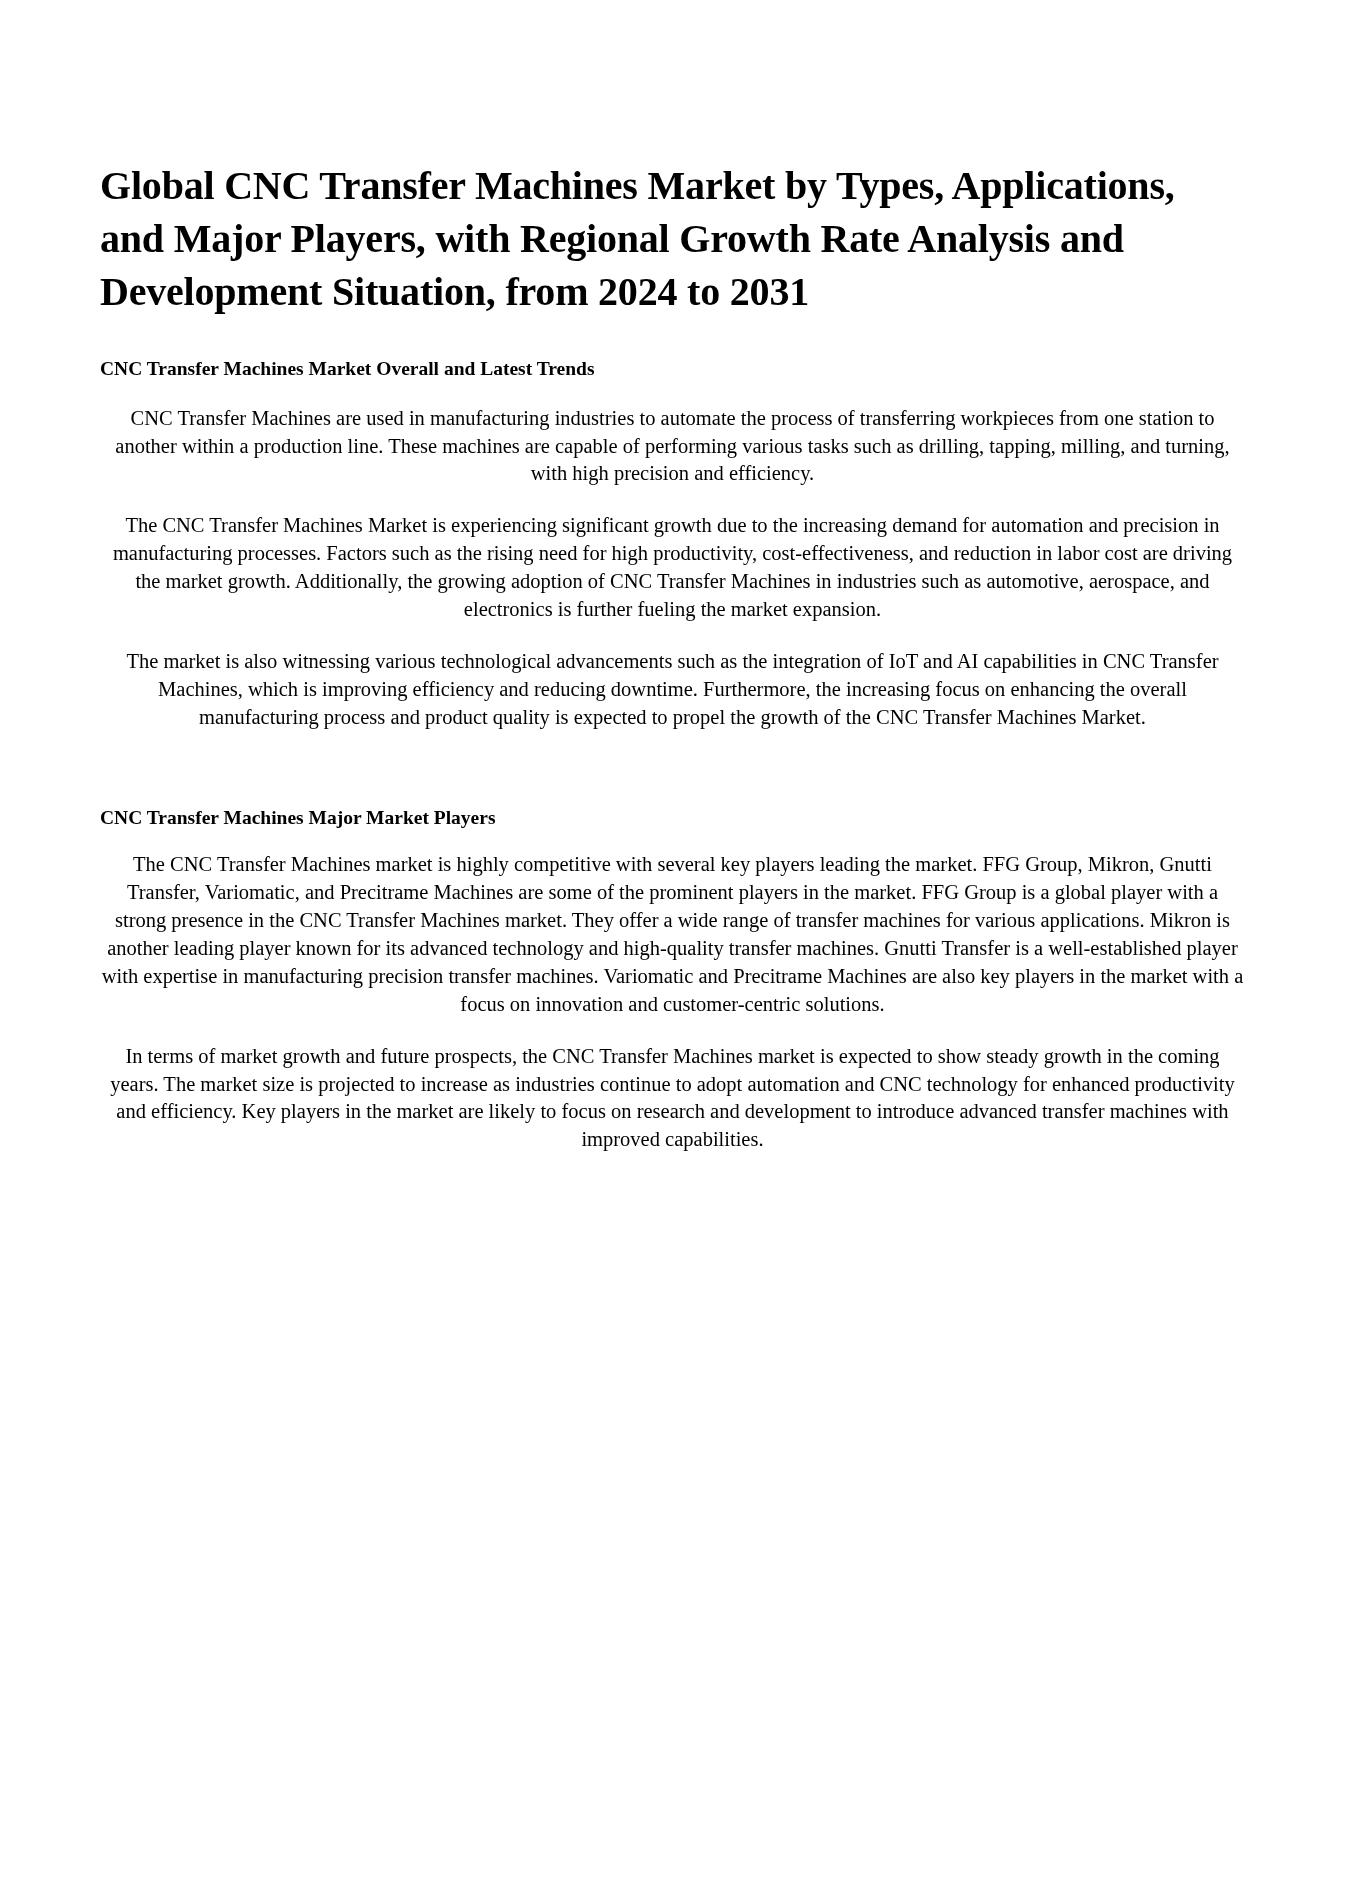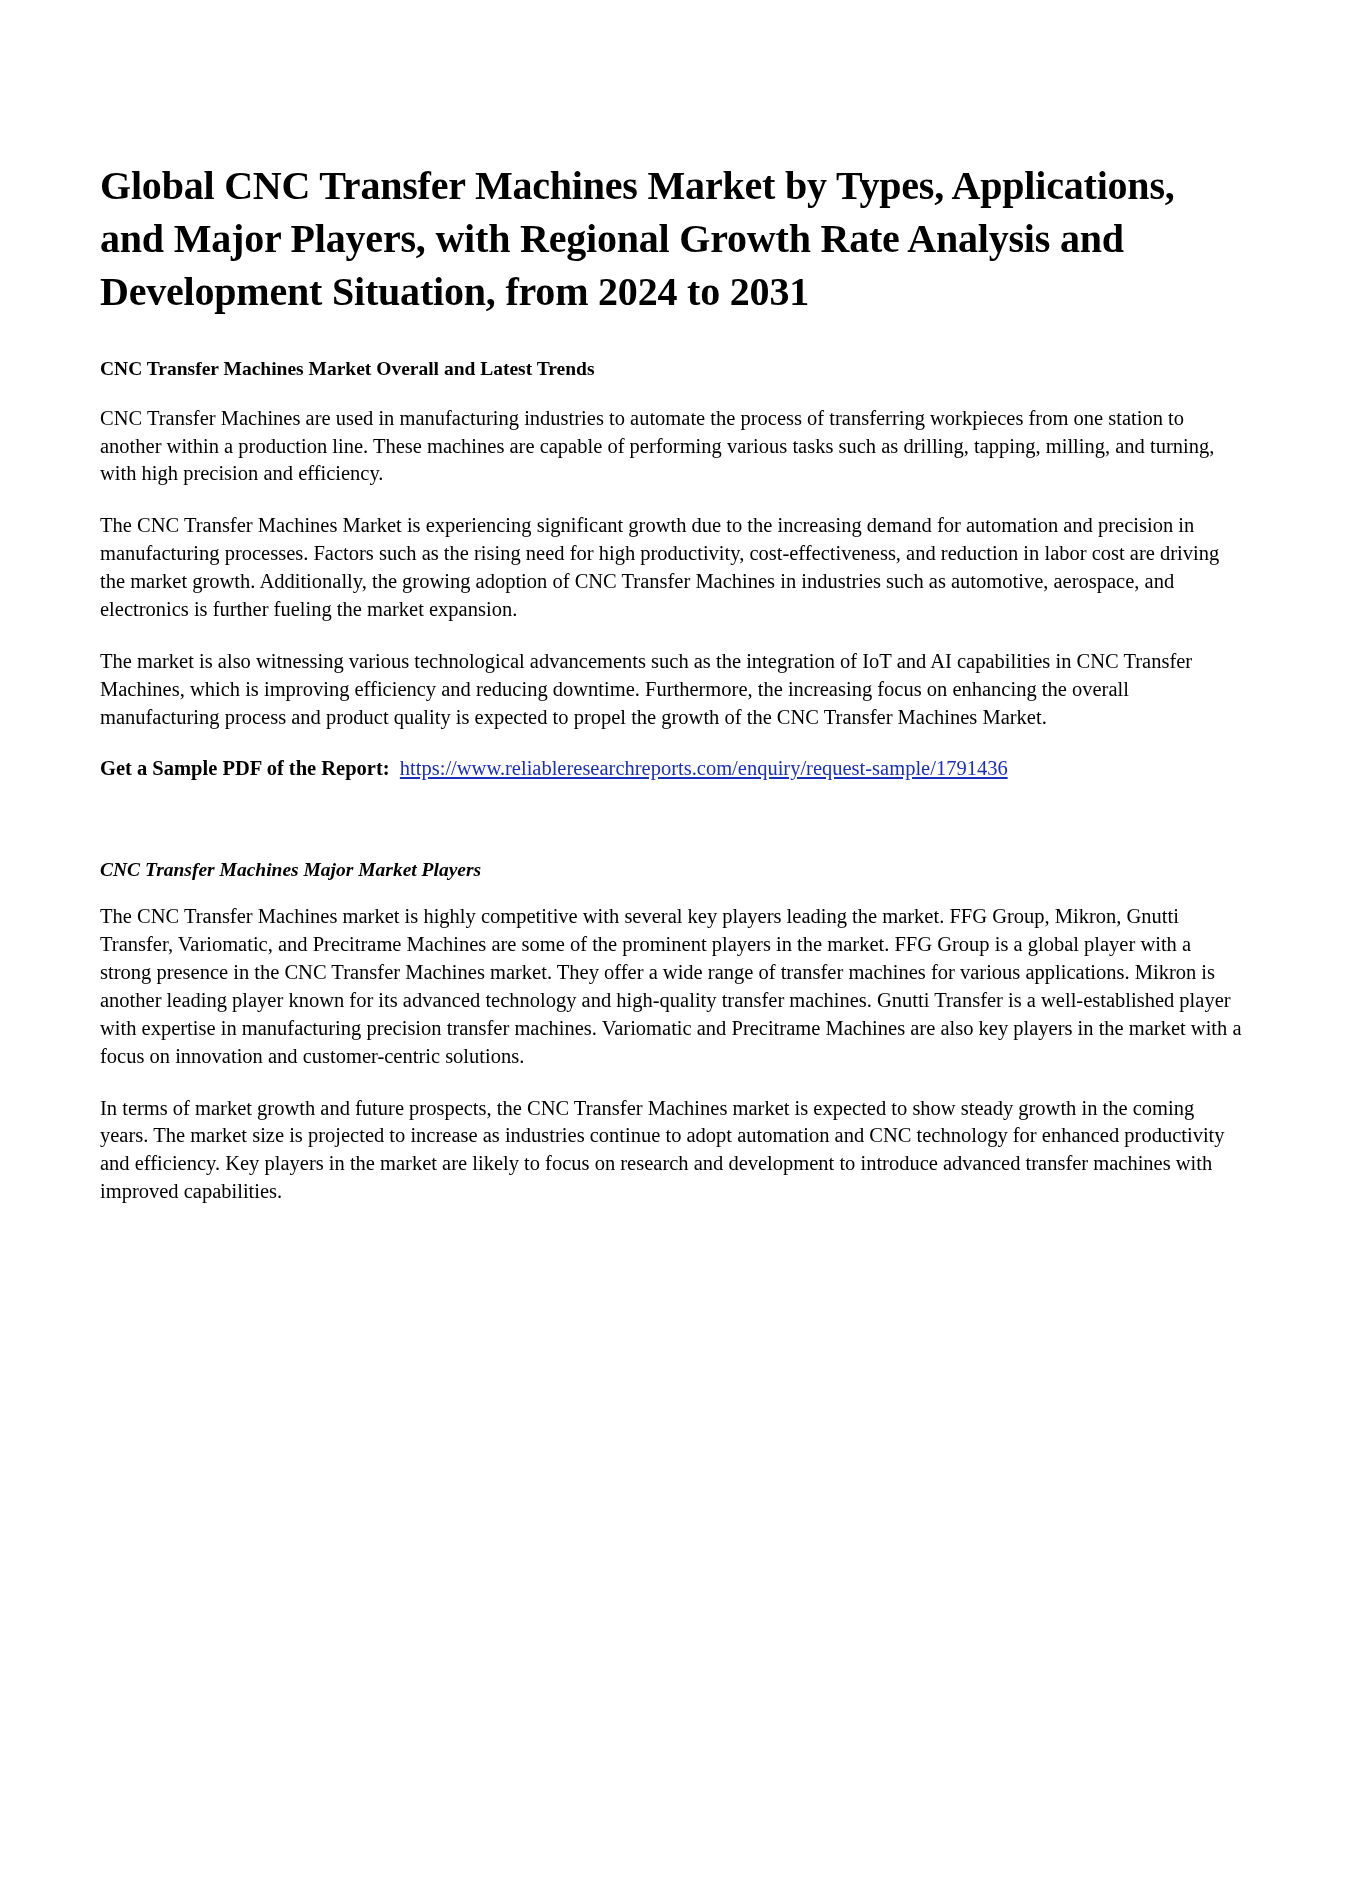--- a/index.html
+++ b/index.html
@@ -27,57 +27,55 @@
   .section-heading {
     font-size: 19.5px;
     font-weight: bold;
     line-height: 1.35;
     margin: 0 0 22px 0;
   }
   p.body-text {
     font-size: 20.5px;
     line-height: 1.36;
     margin: 0 0 24px 0;
-    text-align: left;
+    text-align: center;
   }
   .lead-label {
     font-weight: bold;
   }
   a.report-link {
     color: #1a2fb8;
     text-decoration: underline;
     word-break: break-all;
   }
   .spacer-block {
     height: 52px;
   }
   .players-heading {
     font-size: 19.5px;
     font-weight: bold;
     margin: 0 0 22px 0;
-    font-style: italic;
   }
 </style>
 </head>
 <body>
 
 <div class="page">
 
   <h1 class="doc-title">Global CNC Transfer Machines Market by Types, Applications, and Major Players, with Regional Growth Rate Analysis and Development Situation, from 2024 to 2031</h1>
 
   <h2 class="section-heading">CNC Transfer Machines Market Overall and Latest Trends</h2>
 
   <p class="body-text">CNC Transfer Machines are used in manufacturing industries to automate the process of transferring workpieces from one station to another within a production line. These machines are capable of performing various tasks such as drilling, tapping, milling, and turning, with high precision and efficiency.</p>
 
   <p class="body-text">The CNC Transfer Machines Market is experiencing significant growth due to the increasing demand for automation and precision in manufacturing processes. Factors such as the rising need for high productivity, cost-effectiveness, and reduction in labor cost are driving the market growth. Additionally, the growing adoption of CNC Transfer Machines in industries such as automotive, aerospace, and electronics is further fueling the market expansion.</p>
 
   <p class="body-text">The market is also witnessing various technological advancements such as the integration of IoT and AI capabilities in CNC Transfer Machines, which is improving efficiency and reducing downtime. Furthermore, the increasing focus on enhancing the overall manufacturing process and product quality is expected to propel the growth of the CNC Transfer Machines Market.</p>
 
 
-  <p class="body-text"><span class="lead-label">Get a Sample PDF of the Report:</span>&nbsp; <a class="report-link" href="#">https://www.reliableresearchreports.com/enquiry/request-sample/1791436</a></p>
 
   <div class="spacer-block"></div>
 
   <h2 class="players-heading">CNC Transfer Machines Major Market Players</h2>
 
   <p class="body-text">The CNC Transfer Machines market is highly competitive with several key players leading the market. FFG Group, Mikron, Gnutti Transfer, Variomatic, and Precitrame Machines are some of the prominent players in the market. FFG Group is a global player with a strong presence in the CNC Transfer Machines market. They offer a wide range of transfer machines for various applications. Mikron is another leading player known for its advanced technology and high-quality transfer machines. Gnutti Transfer is a well-established player with expertise in manufacturing precision transfer machines. Variomatic and Precitrame Machines are also key players in the market with a focus on innovation and customer-centric solutions.</p>
 
   <p class="body-text">In terms of market growth and future prospects, the CNC Transfer Machines market is expected to show steady growth in the coming years. The market size is projected to increase as industries continue to adopt automation and CNC technology for enhanced productivity and efficiency. Key players in the market are likely to focus on research and development to introduce advanced transfer machines with improved capabilities.</p>
 
 </div>

